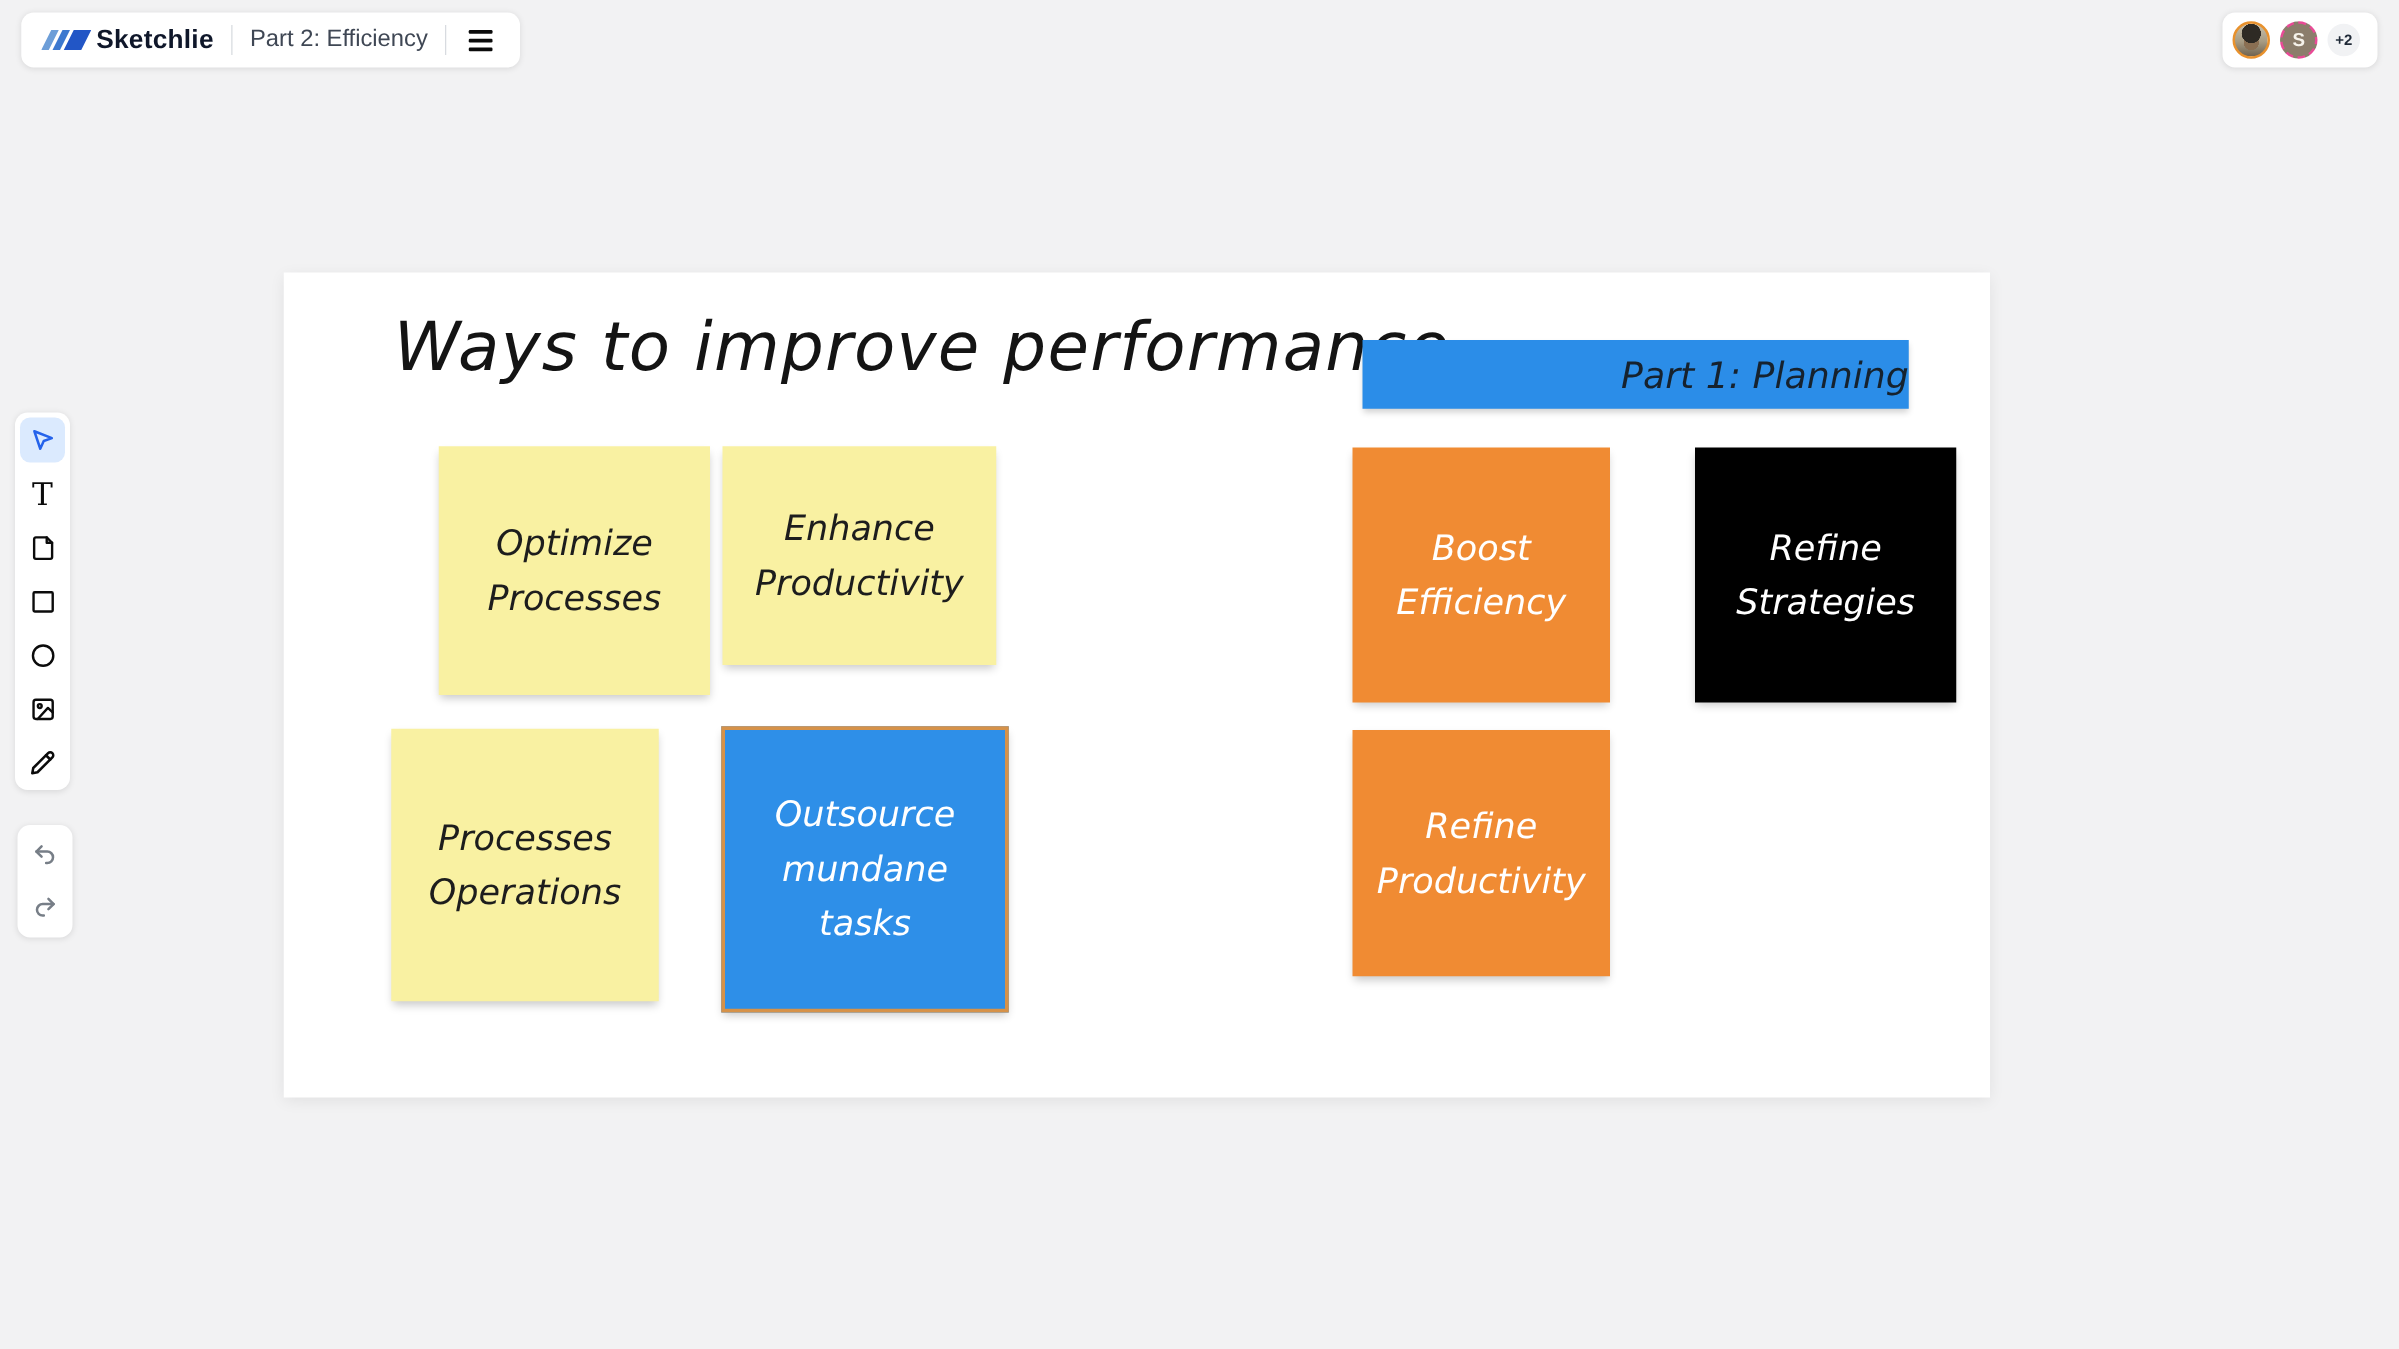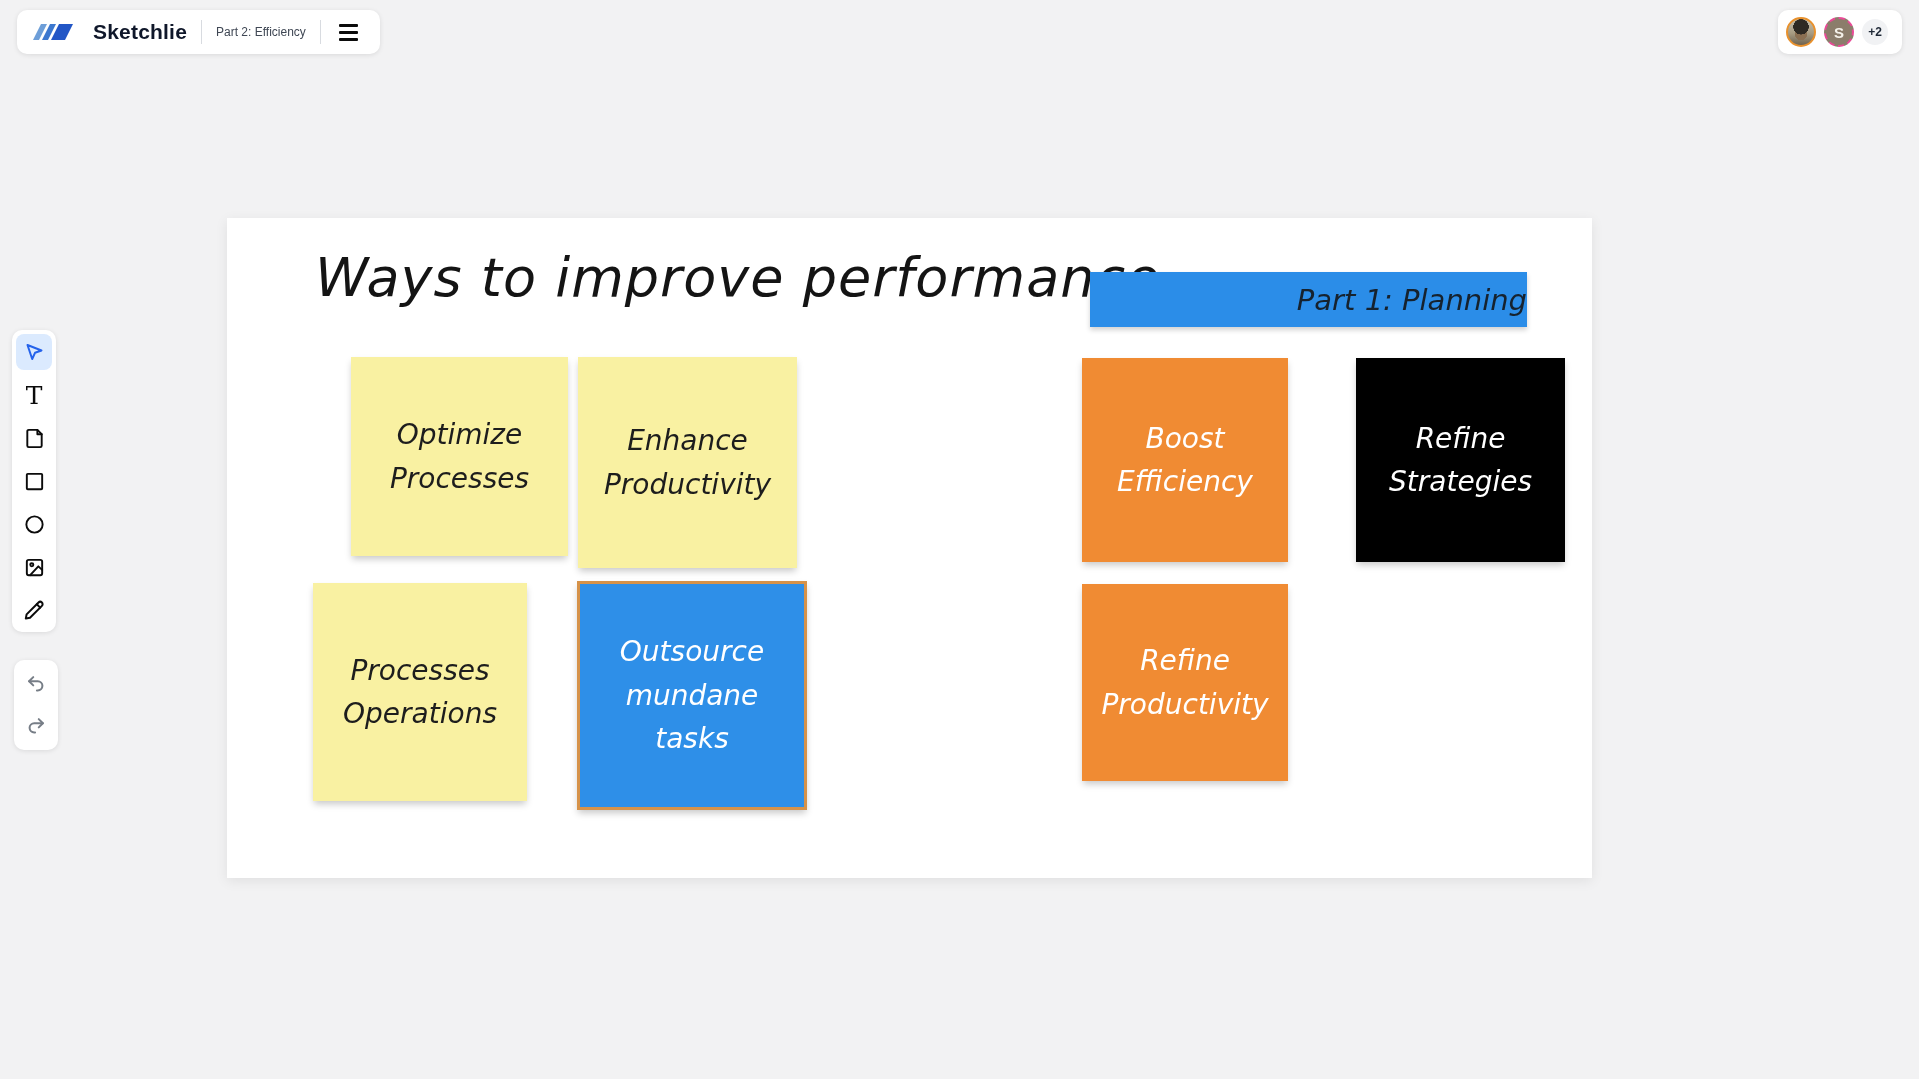--- a/index.html
+++ b/index.html
@@ -7,24 +7,24 @@
   body { font-family:"Liberation Sans", sans-serif; background:#F2F2F3; }
   .stage { position:relative; width:1919px; height:1079px; }
 
   
   .card { position:absolute; background:#fff; border-radius:10px;
           box-shadow:0 1px 5px rgba(0,0,0,0.10); }
 
   
   .header { left:17px; top:10px; height:44px; display:flex; align-items:center;
             gap:14px; padding:0 18px 0 16px; }
-  .brand { display:flex; align-items:center; gap:20px; }
+  .brand { display:flex; align-items:center; gap:4px; }
   .brand-name { font-size:21px; font-weight:bold; color:#0f172a; letter-spacing:.2px; }
   .vdiv { width:1px; height:24px; background:#d8dbe0; }
-  .board-title { font-size:12px; color:#3f4754; }
+  .board-title { font-size:19px; color:#3f4754; }
   .menu-btn { display:flex; flex-direction:column; gap:4px; padding:6px 4px; cursor:pointer; }
   .menu-btn span { display:block; width:19px; height:3px; background:#0b0b0b; border-radius:1px; }
 
   
   .collab { left:1778px; top:10px; width:124px; height:44px; display:flex;
             align-items:center; padding:0 8px; gap:8px; }
   .avatar { width:30px; height:30px; border-radius:50%; flex:0 0 auto; }
   .avatar-photo { border:2px solid #E8912D;
      background:
        radial-gradient(circle at 50% 30%, #2e2a24 0 34%, transparent 35%),
@@ -61,21 +61,21 @@
 
   .banner { position:absolute; left:863px; top:54px; width:437px; height:55px;
      display:flex; align-items:center; justify-content:center;
      box-shadow:0 3px 5px rgba(0,0,0,0.18); }
   .banner-label { font-size:29px; color:#16222e; }
 
   .note { position:absolute; display:flex; align-items:center; justify-content:center;
      text-align:center; padding:0 18px; font-size:28px; line-height:1.55;
      box-shadow:0 4px 7px -1px rgba(0,0,0,0.22); cursor:pointer; }
   .note-1 { left:86px;   top:139px; width:217px; height:199px;margin-left:38px; }
-  .note-2 { left:351px;  top:139px; width:219px; height:211px; }
+  .note-2 { left:351px;  top:139px; width:219px; height:175px; }
   .note-3 { left:86px;   top:365px; width:214px; height:218px; }
   .note-4 { left:350px;  top:363px; width:230px; height:229px; border:3px solid #D69249; }
   .note-5 { left:855px;  top:140px; width:206px; height:204px; }
   .note-6 { left:1096px; top:140px; width:209px; height:204px; }
   .note-7 { left:855px;  top:366px; width:206px; height:197px; }
 </style>
 </head>
 <body>
 
 <div class="stage">

